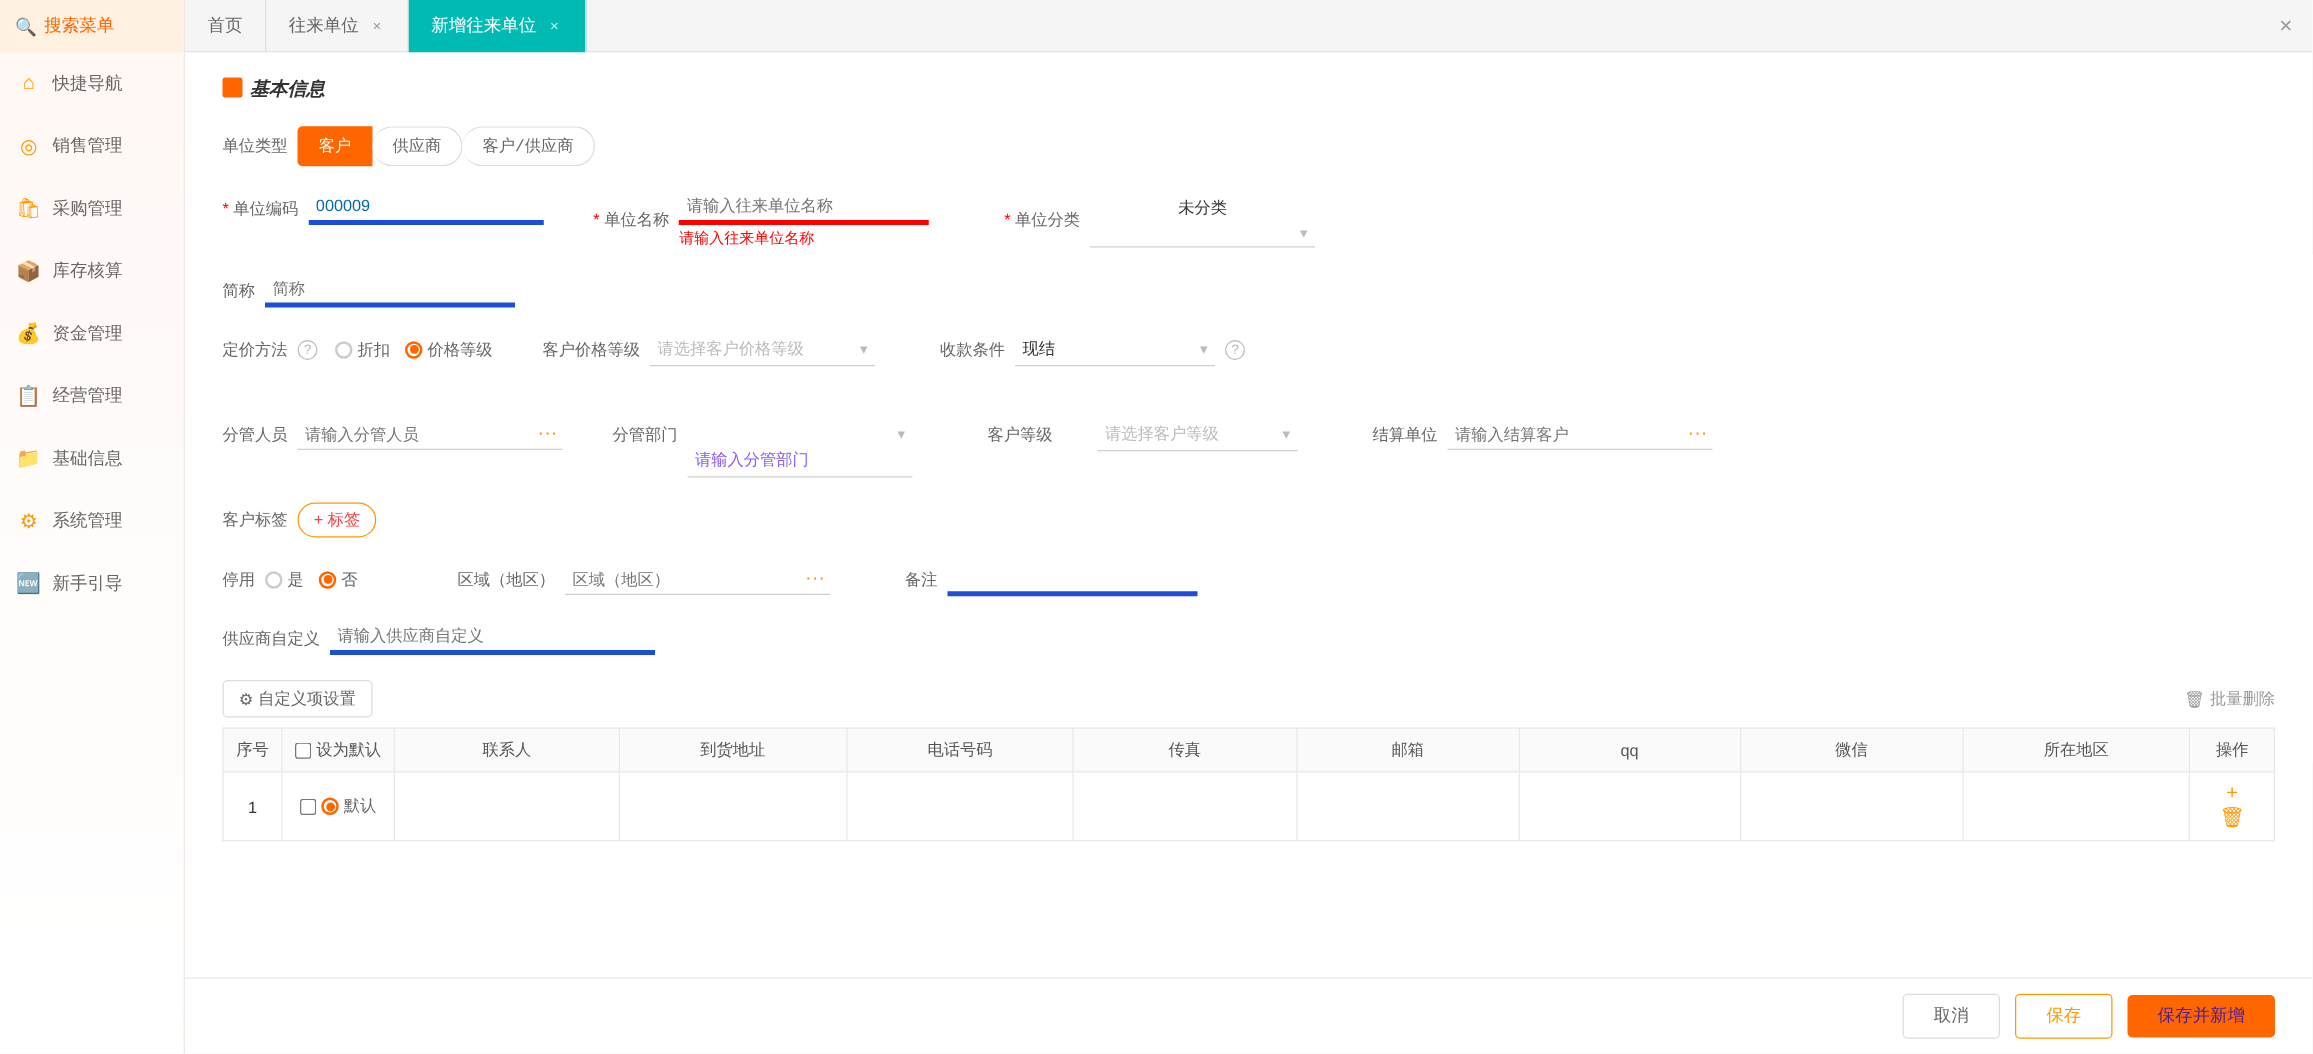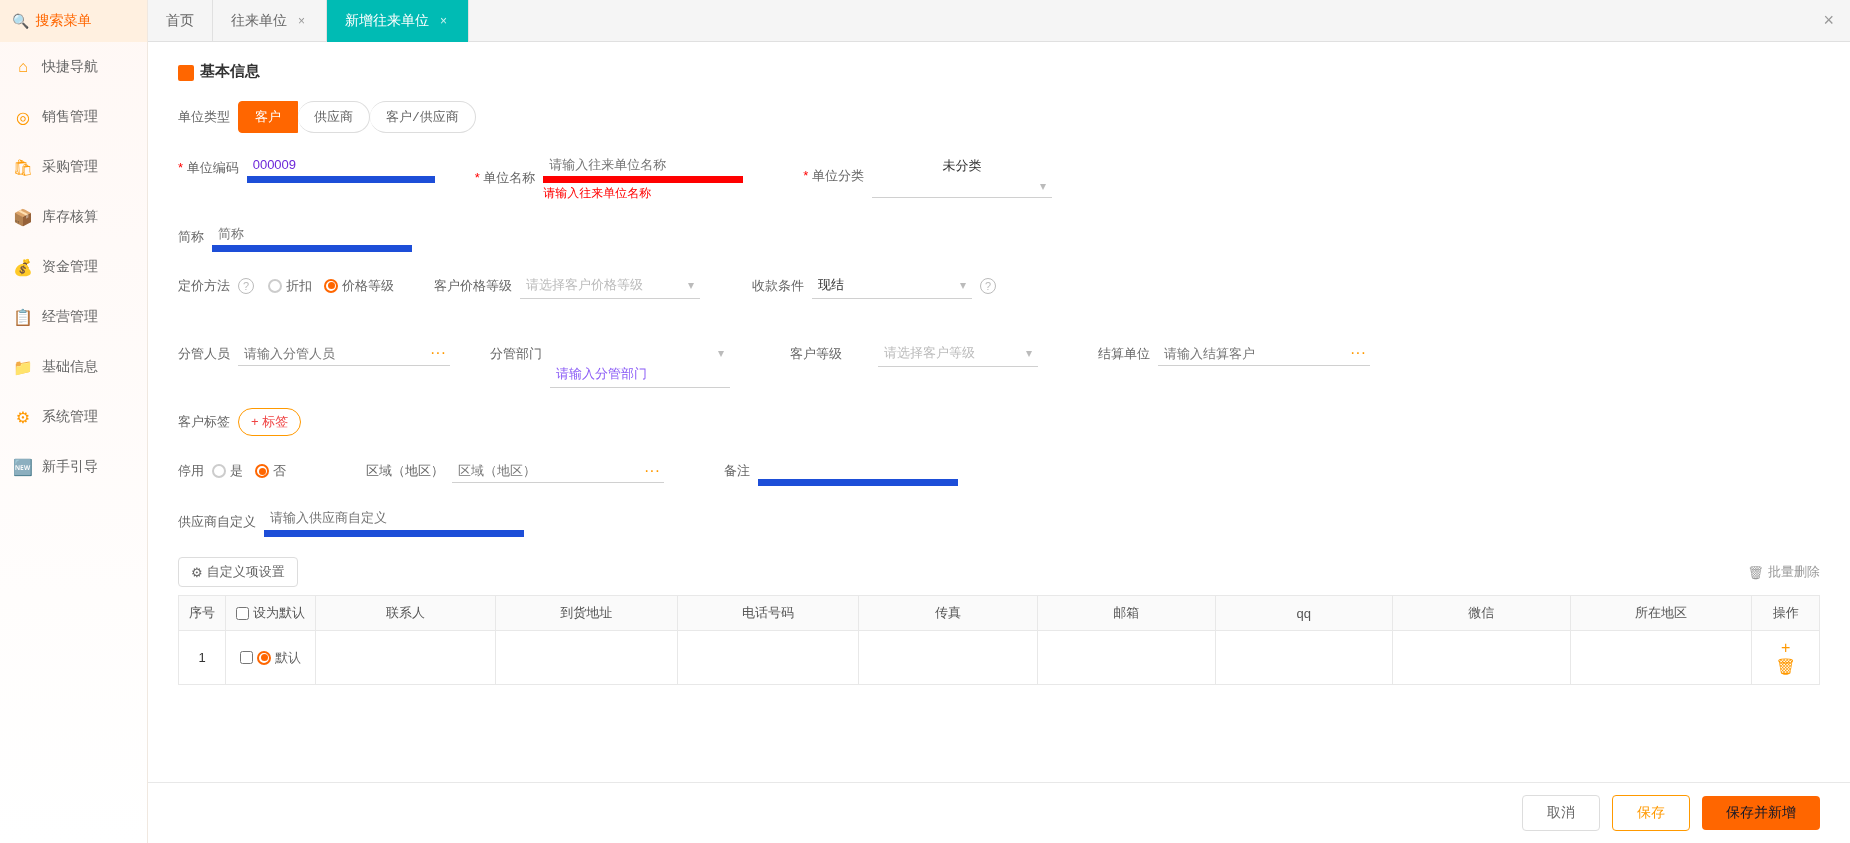--- a/index.html
+++ b/index.html
@@ -99,26 +99,27 @@
       flex: 1;
       background: #fff;
       overflow-y: auto;
       padding: 20px 30px 80px;
       position: relative;
     }
 
     
     .section-title {
       display: flex;
-      align-items: flex-end;
+      align-items: flex-start;
       gap: 6px;
       font-size: 15px;
       font-weight: bold;
       color: #333;
       margin-bottom: 20px;
+      font-style: italic;
     }
     .section-icon {
       width: 16px;
       height: 16px;
       background: #f60;
       display: inline-block;
       border-radius: 2px;
     }
 
     
@@ -140,25 +141,25 @@
       font-size: 13px;
       white-space: nowrap;
       flex-shrink: 0;
     }
     .required::before {
       content: '* ';
       color: #f00;
     }
     .form-input {
       border: none;
-      border-bottom: 7px solid #1d4ed8;
+      border-bottom: 4px solid #1d4ed8;
       outline: none;
       padding: 4px 6px;
       font-size: 13px;
-      color: #6d28d9;
+      color: #0369a1;
       background: transparent;
       min-width: 160px;
     }
     .form-input.error { border-bottom-color: #f00; }
     .error-msg {
       color: #f00;
       font-size: 12px;
       margin-top: 2px;
       display: block;
     }
@@ -294,21 +295,21 @@
     }
     .btn {
       padding: 8px 24px;
       border-radius: 4px;
       font-size: 14px;
       cursor: pointer;
       border: none;
     }
     .btn-cancel { background: #fff; border: 1px solid #ddd; color: #666; }
     .btn-save { background: #fff; border: 1px solid #f90; color: #f90; }
-    .btn-save-new { background: #f60; color: #0f172a; }
+    .btn-save-new { background: #f60; color: #4c1d95; }
 
     .setting-btn {
       display: flex;
       align-items: center;
       gap: 4px;
       border: 1px solid #ddd;
       border-radius: 4px;
       padding: 5px 12px;
       cursor: pointer;
       color: #666;
@@ -543,21 +544,21 @@
       </div>
       <div class="form-field">
         <span class="field-label">备注</span>
         <input class="form-input" type="text" placeholder="" style="min-width: 200px;">
       </div>
     </div>
 
     <div class="form-row">
       <div class="form-field">
         <span class="field-label">供应商自定义</span>
-        <input class="form-input" type="text" placeholder="请输入供应商自定义" style="min-width: 260px; font-family: Liberation Serif, serif;">
+        <input class="form-input" type="text" placeholder="请输入供应商自定义" style="min-width: 260px;">
       </div>
     </div>
 
     <div class="table-section">
       <div style="display:flex;align-items:center;justify-content:space-between;margin-bottom:8px;">
         <button class="setting-btn">
           <span>⚙</span>
           <span>自定义项设置</span>
         </button>
         <div class="batch-delete-btn">

